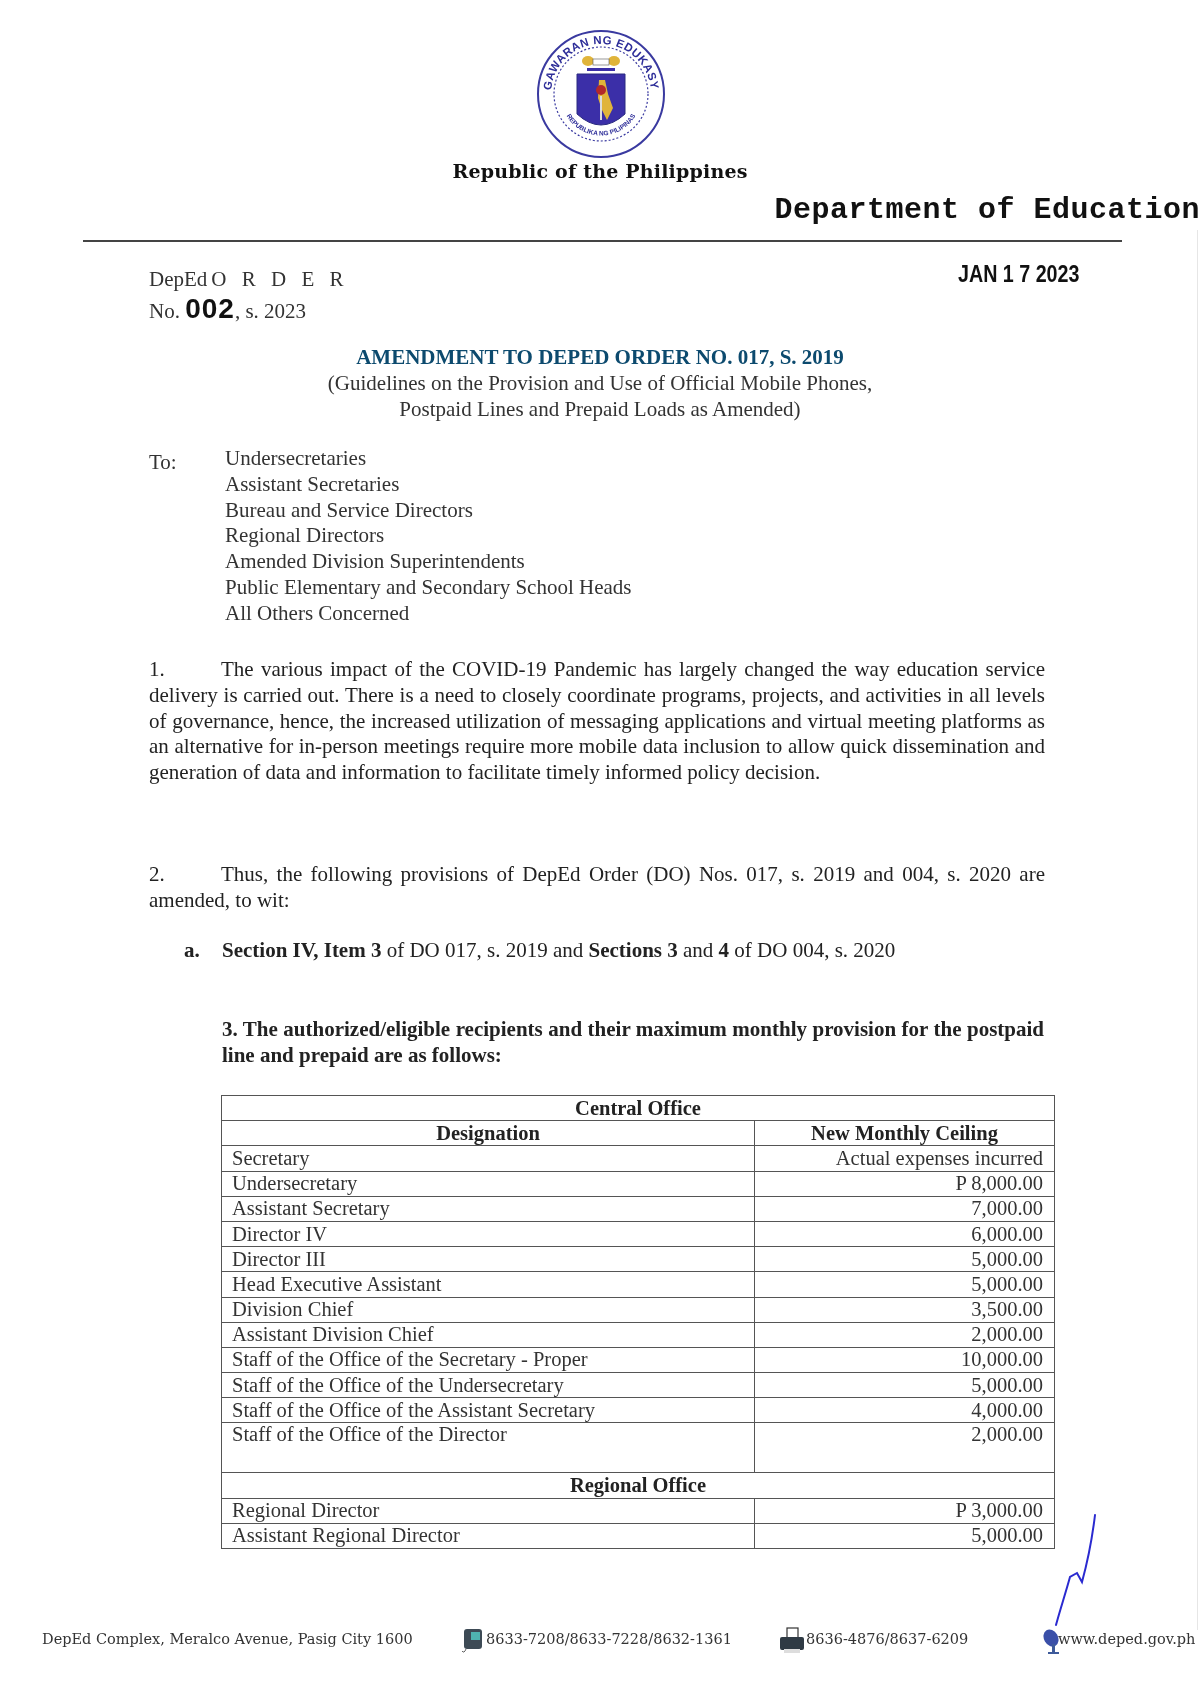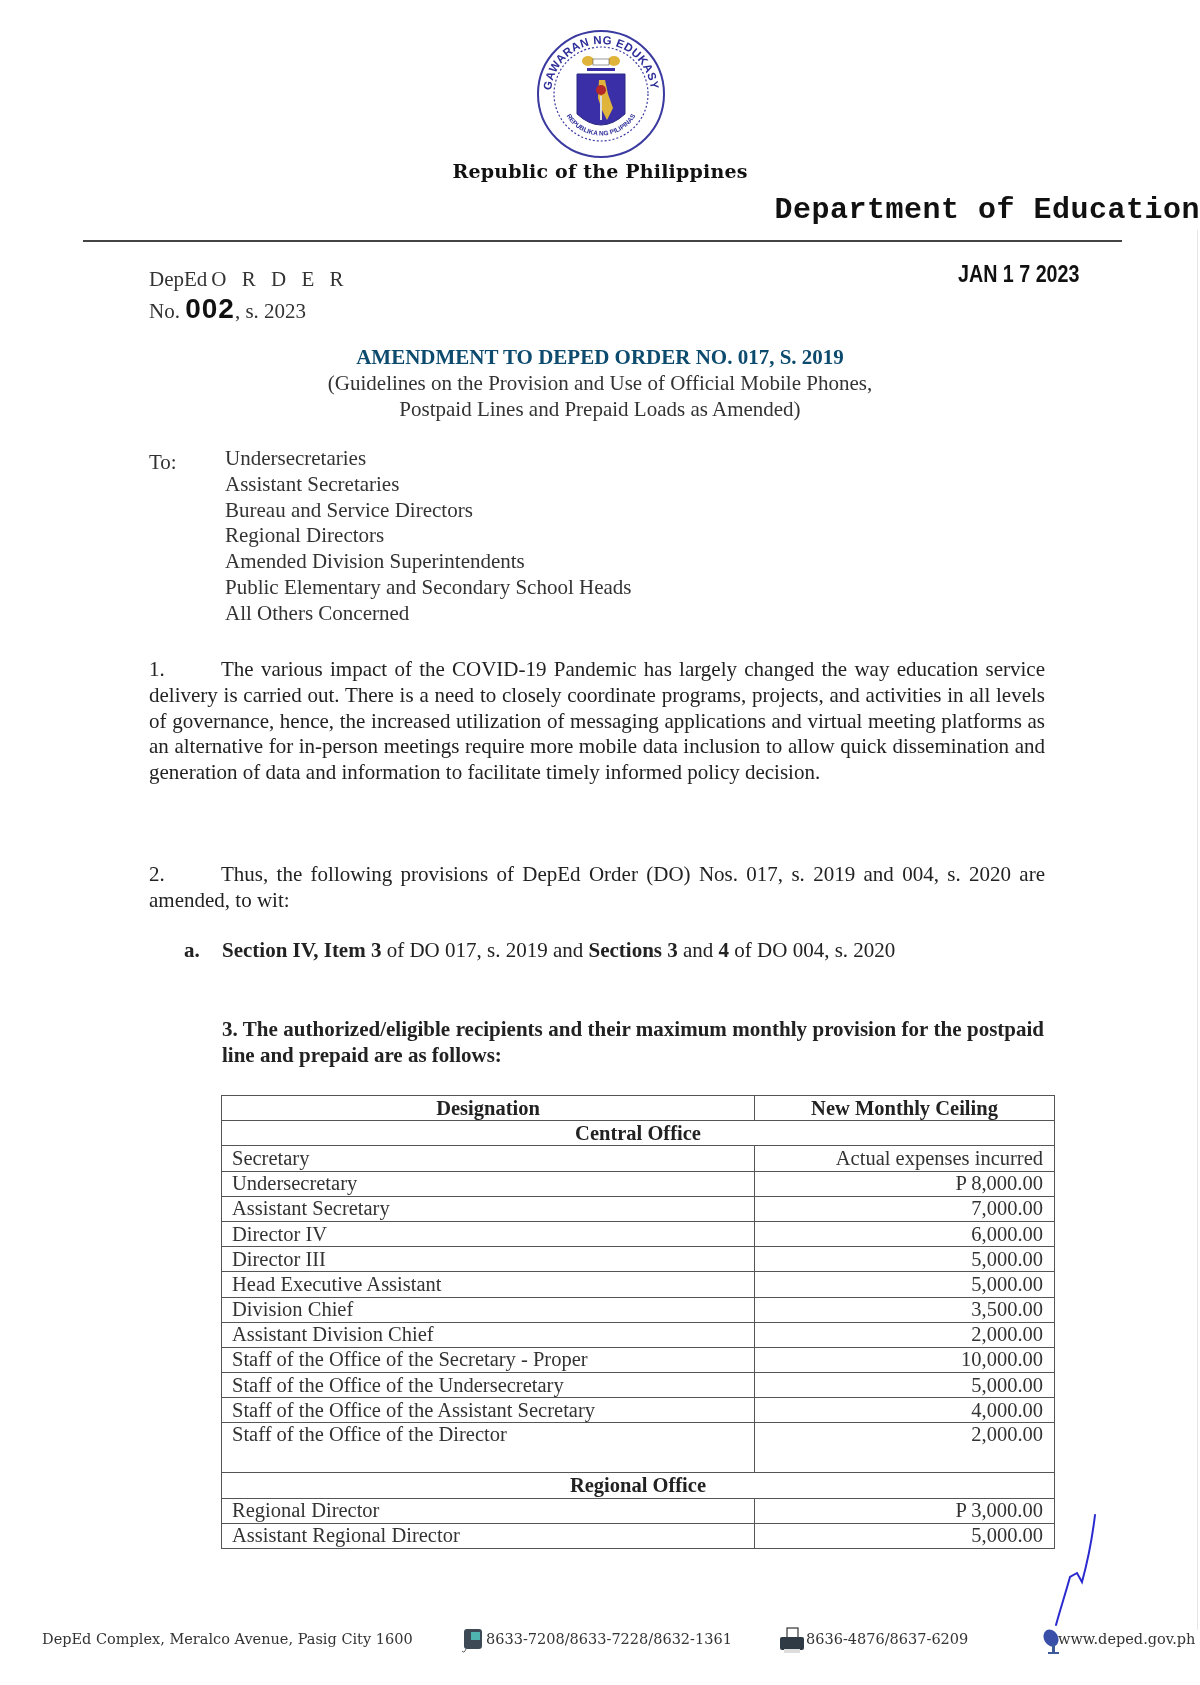--- a/index.html
+++ b/index.html
@@ -122,26 +122,26 @@
 </div>
 <div id="item-a" class="abs">
   <span class="letter">a.</span>
   <span class="text"><b>Section IV, Item 3</b><span> of DO 017, s. 2019 and </span><b>Sections 3</b><span> and </span><b>4</b><span> of DO 004, s. 2020</span></span>
 </div>
 <div id="provision" class="abs">3. The authorized/eligible recipients and their maximum monthly provision for the postpaid line and prepaid are as follows:</div>
 
 <table id="ceiling-table" class="abs">
   <tbody>
       <tr>
+        <td colspan="2" class="group">Central Office</td>
+      </tr>
+  <tr>
     <th>Designation</th>
     <th>New Monthly Ceiling</th>
   </tr>
-  <tr>
-        <td colspan="2" class="group">Central Office</td>
-      </tr>
   <tr>
         <td class="desig">Secretary</td>
         <td class="amount">Actual expenses incurred</td>
       </tr>
   <tr>
         <td class="desig">Undersecretary</td>
         <td class="amount">P 8,000.00</td>
       </tr>
   <tr>
         <td class="desig">Assistant Secretary</td>

